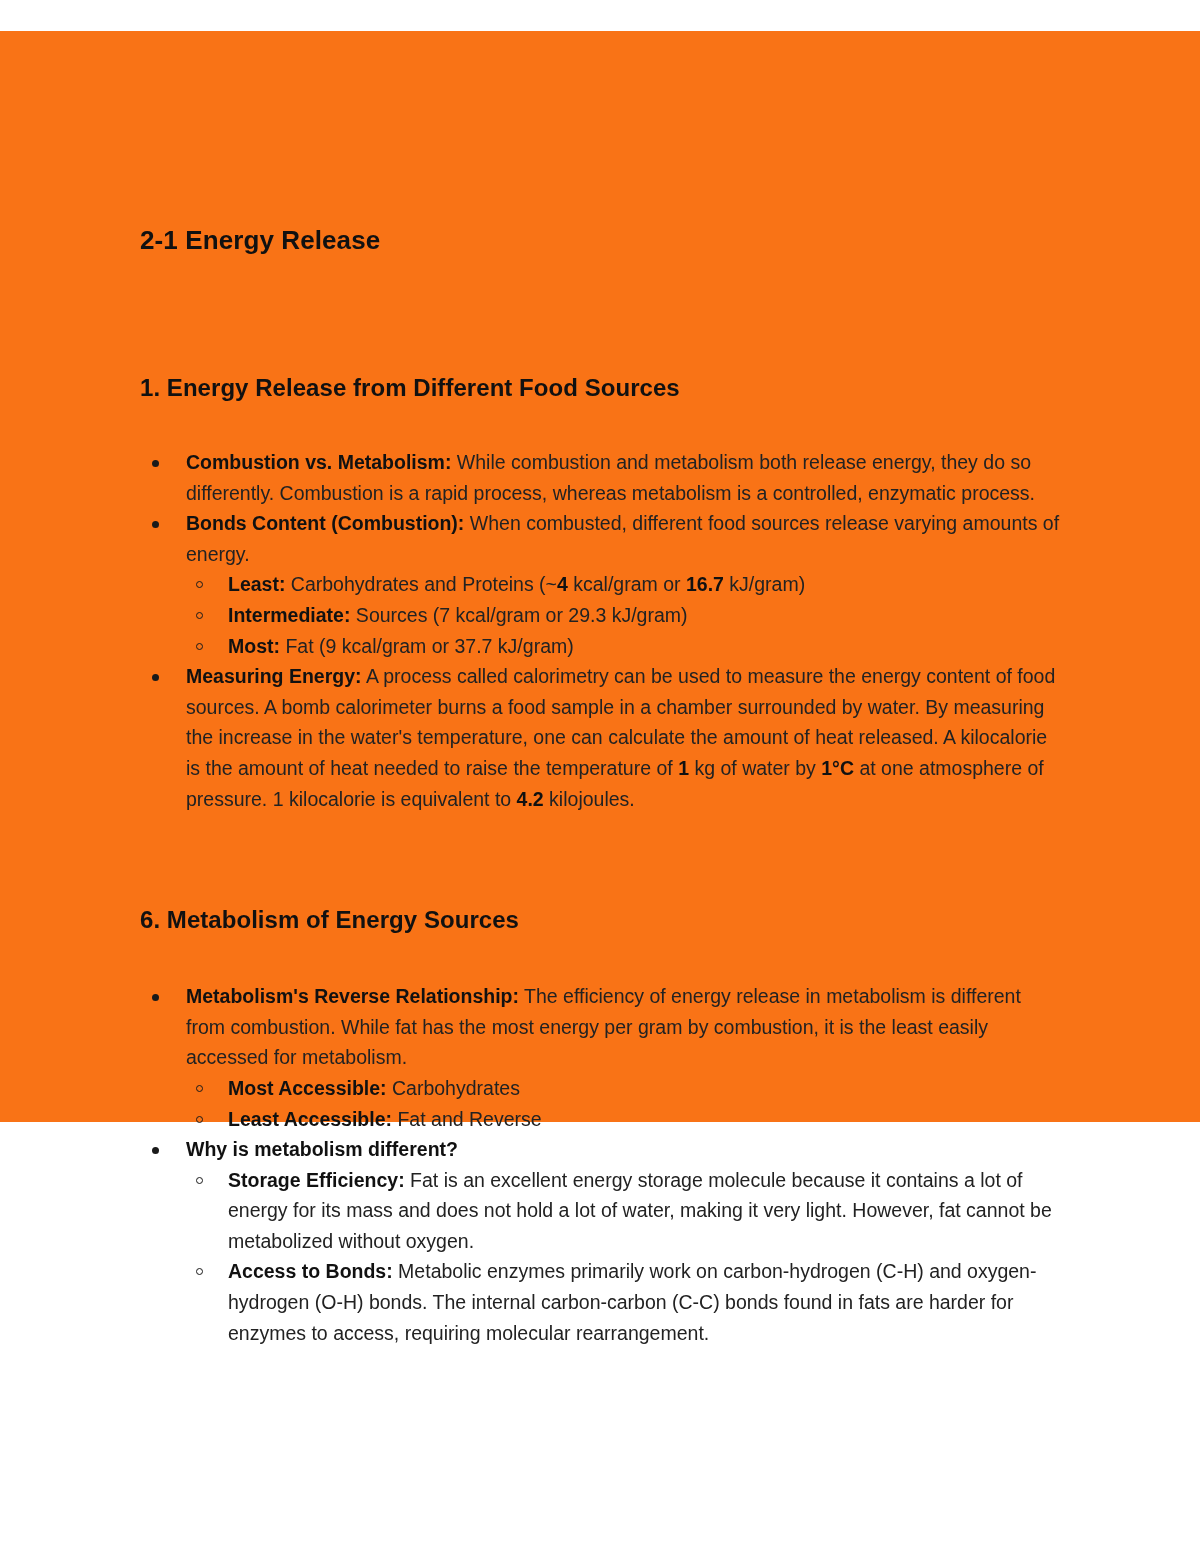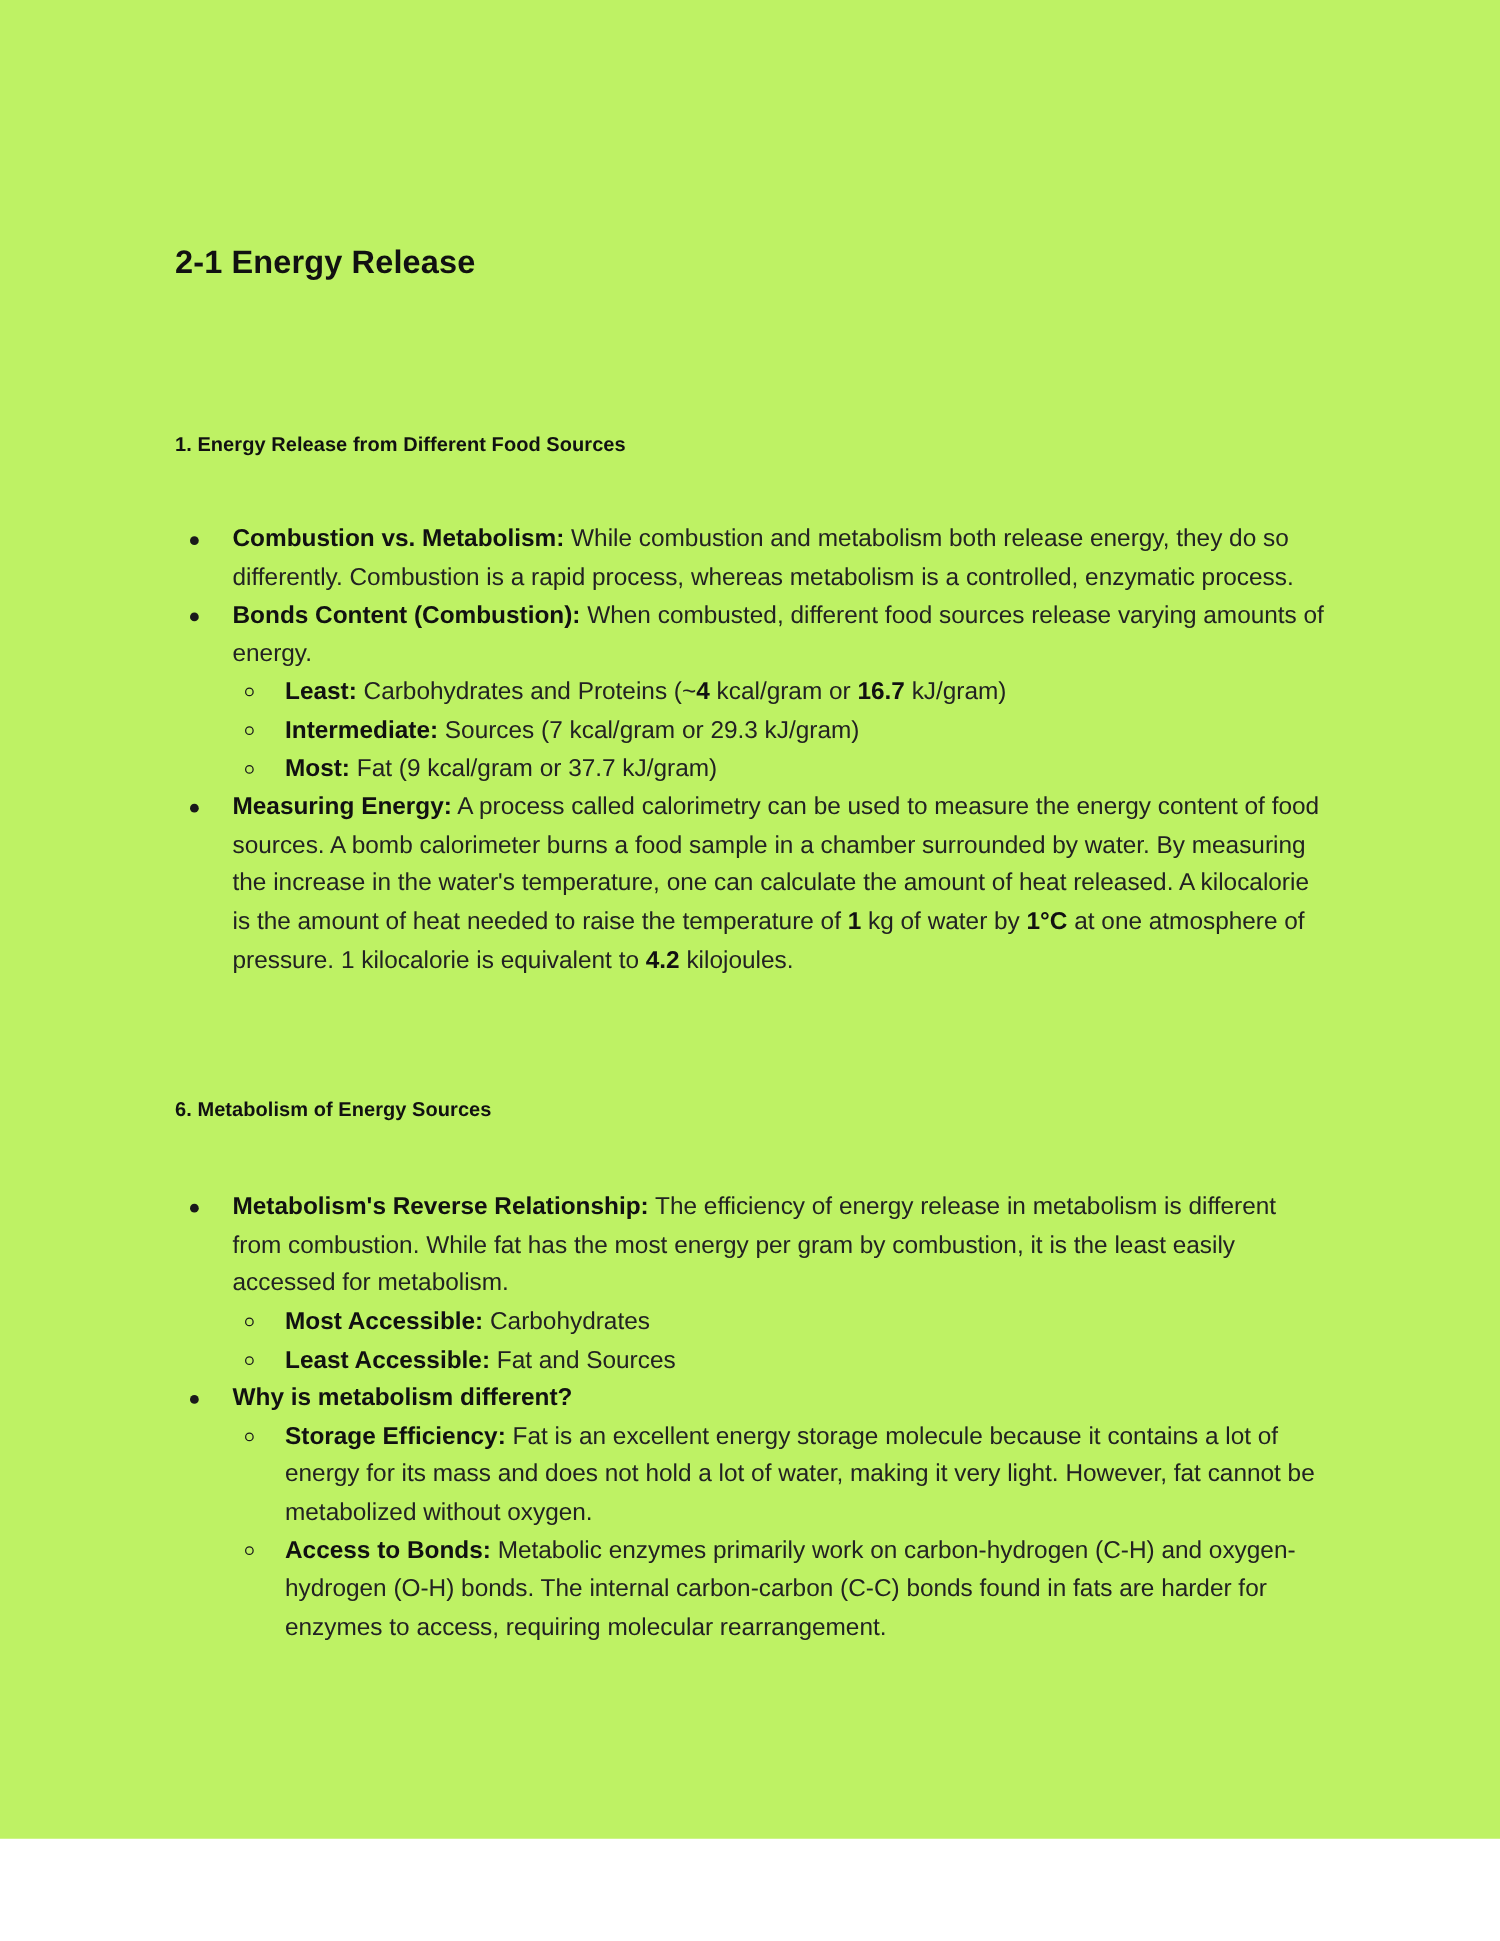--- a/index.html
+++ b/index.html
@@ -12,38 +12,39 @@
     height: 1553px;
     font-family: "Liberation Sans", "DejaVu Sans", sans-serif;
     color: #1a1a1a;
     -webkit-font-smoothing: antialiased;
     overflow: hidden;
   }
 
   .page {
     position: relative;
     width: 1200px;
-    height: 1471px;
+    height: 1091px;
     box-sizing: border-box;
     padding: 0 140px;
-    background: #bef264;
+    background: #f97316;
+    margin-top: 31px;
   }
 
   .doc-title {
     font-size: 26px;
     font-weight: 700;
     letter-spacing: 0.1px;
     color: #111111;
     margin: 0;
     padding-top: 193px;
     line-height: 32px;
   }
 
   .section-heading {
-    font-size: 16px;
+    font-size: 24px;
     font-weight: 700;
     color: #111111;
     margin: 0;
     line-height: 28px;
     letter-spacing: 0.05px;
   }
 
   .gap-title-to-h1 { height: 118px; }
   .gap-h1-to-list  { height: 45px; }
   .gap-list-to-h2  { height: 92px; }
@@ -193,21 +194,21 @@
       <span class="marker"></span>
       <span class="lead">Metabolism's Reverse Relationship:</span><span class="txt"> The efficiency of energy release in metabolism is different from combustion. While fat has the most energy per gram by combustion, it is the least easily accessed for metabolism.</span>
 
       <ul class="lvl2">
         <li class="item">
           <span class="marker"></span>
           <span class="lead">Most Accessible:</span><span class="txt"> Carbohydrates</span>
         </li>
         <li class="item">
           <span class="marker"></span>
-          <span class="lead">Least Accessible:</span><span class="txt"> Fat and Sources</span>
+          <span class="lead">Least Accessible:</span><span class="txt"> Fat and Reverse</span>
         </li>
       </ul>
     </li>
 
     <li class="item">
       <span class="marker"></span>
       <span class="lead">Why is metabolism different?</span><span class="txt"></span>
 
       <ul class="lvl2">
         <li class="item">

